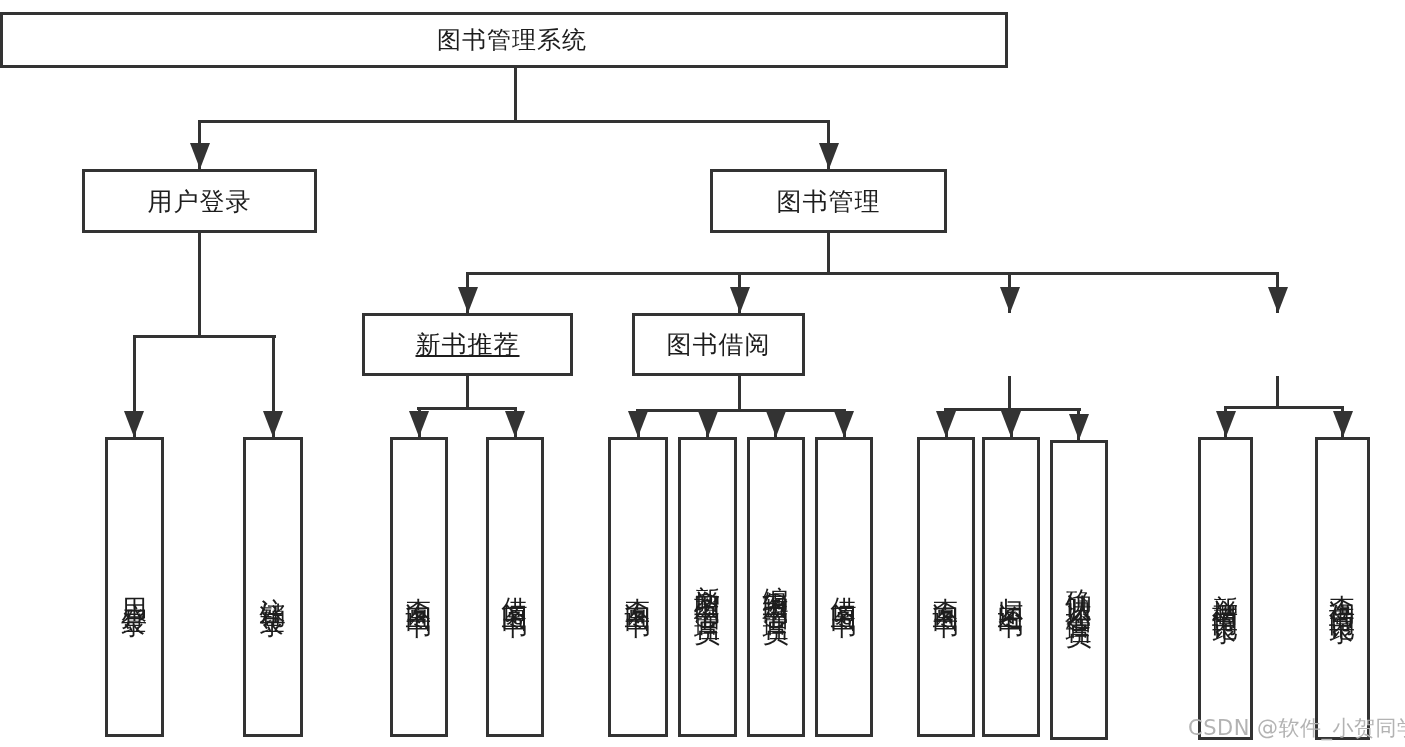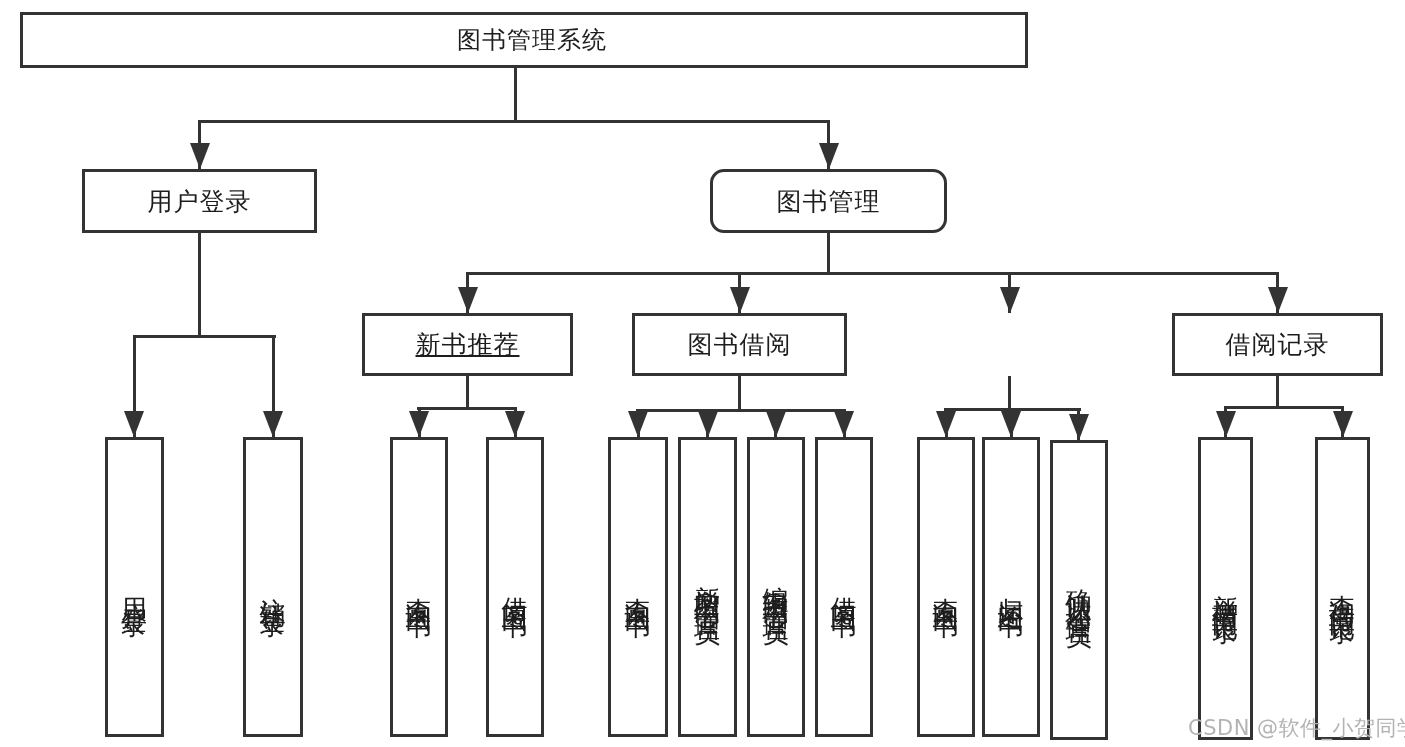--- a/index.html
+++ b/index.html
@@ -46,35 +46,35 @@
     color:#b3b3b3;
     letter-spacing:0.5px;
     white-space:nowrap;
   }
 </style>
 </head>
 <body>
 
 <div class="canvas">
 
-  <div class="box hbox rootbox" style="left:20px;top:12px;width:1008px;height:56px;padding-left:16px;">
+  <div class="box hbox rootbox" style="left:0;top:12px;width:1008px;height:56px;padding-left:16px;">
     <span>图书管理系统</span>
   </div>
 
   <div class="vline" style="left:514px;top:68px;height:53px;"></div>
   <div class="hline" style="left:198px;top:120px;width:632px;"></div>
   <div class="vline" style="left:198px;top:120px;height:49px;"></div>
   <div class="vline" style="left:827px;top:120px;height:49px;"></div>
   <div class="arrow" style="left:190px;top:143px;"></div>
   <div class="arrow" style="left:819px;top:143px;"></div>
 
   <div class="box hbox" style="left:82px;top:169px;width:235px;height:64px;">
     <span>用户登录</span>
   </div>
-  <div class="box hbox" style="left:710px;top:169px;width:237px;height:64px;border-radius:14px;">
+  <div class="box hbox" style="left:710px;top:169px;width:237px;height:64px;">
     <span>图书管理</span>
   </div>
 
   <div class="vline" style="left:198px;top:233px;height:105px;"></div>
   <div class="hline" style="left:133px;top:335px;width:143px;"></div>
   <div class="vline" style="left:133px;top:335px;height:102px;"></div>
   <div class="vline" style="left:272px;top:335px;height:102px;"></div>
   <div class="arrow" style="left:124px;top:411px;"></div>
   <div class="arrow" style="left:263px;top:411px;"></div>
 
@@ -85,25 +85,22 @@
   <div class="vline" style="left:1008px;top:272px;height:41px;"></div>
   <div class="vline" style="left:1276px;top:272px;height:41px;"></div>
   <div class="arrow" style="left:458px;top:287px;"></div>
   <div class="arrow" style="left:730px;top:287px;"></div>
   <div class="arrow" style="left:1000px;top:287px;"></div>
   <div class="arrow" style="left:1268px;top:287px;"></div>
 
   <div class="box hbox" style="left:362px;top:313px;width:211px;height:63px;text-decoration:underline;">
     <span>新书推荐</span>
   </div>
-  <div class="box hbox" style="left:632px;top:313px;width:215px;height:63px;">
+  <div class="box hbox" style="left:632px;top:313px;width:173px;height:63px;">
     <span>图书借阅</span>
-  </div>
-  <div class="box hbox" style="left:1172px;top:313px;width:211px;height:63px;">
-    <span>借阅记录</span>
   </div>
 
   <div class="vline" style="left:466px;top:376px;height:34px;"></div>
   <div class="hline" style="left:417px;top:407px;width:100px;"></div>
   <div class="vline" style="left:418px;top:407px;height:30px;"></div>
   <div class="vline" style="left:514px;top:407px;height:30px;"></div>
   <div class="arrow" style="left:409px;top:411px;"></div>
   <div class="arrow" style="left:505px;top:411px;"></div>
 
   <div class="vline" style="left:738px;top:376px;height:36px;"></div>

